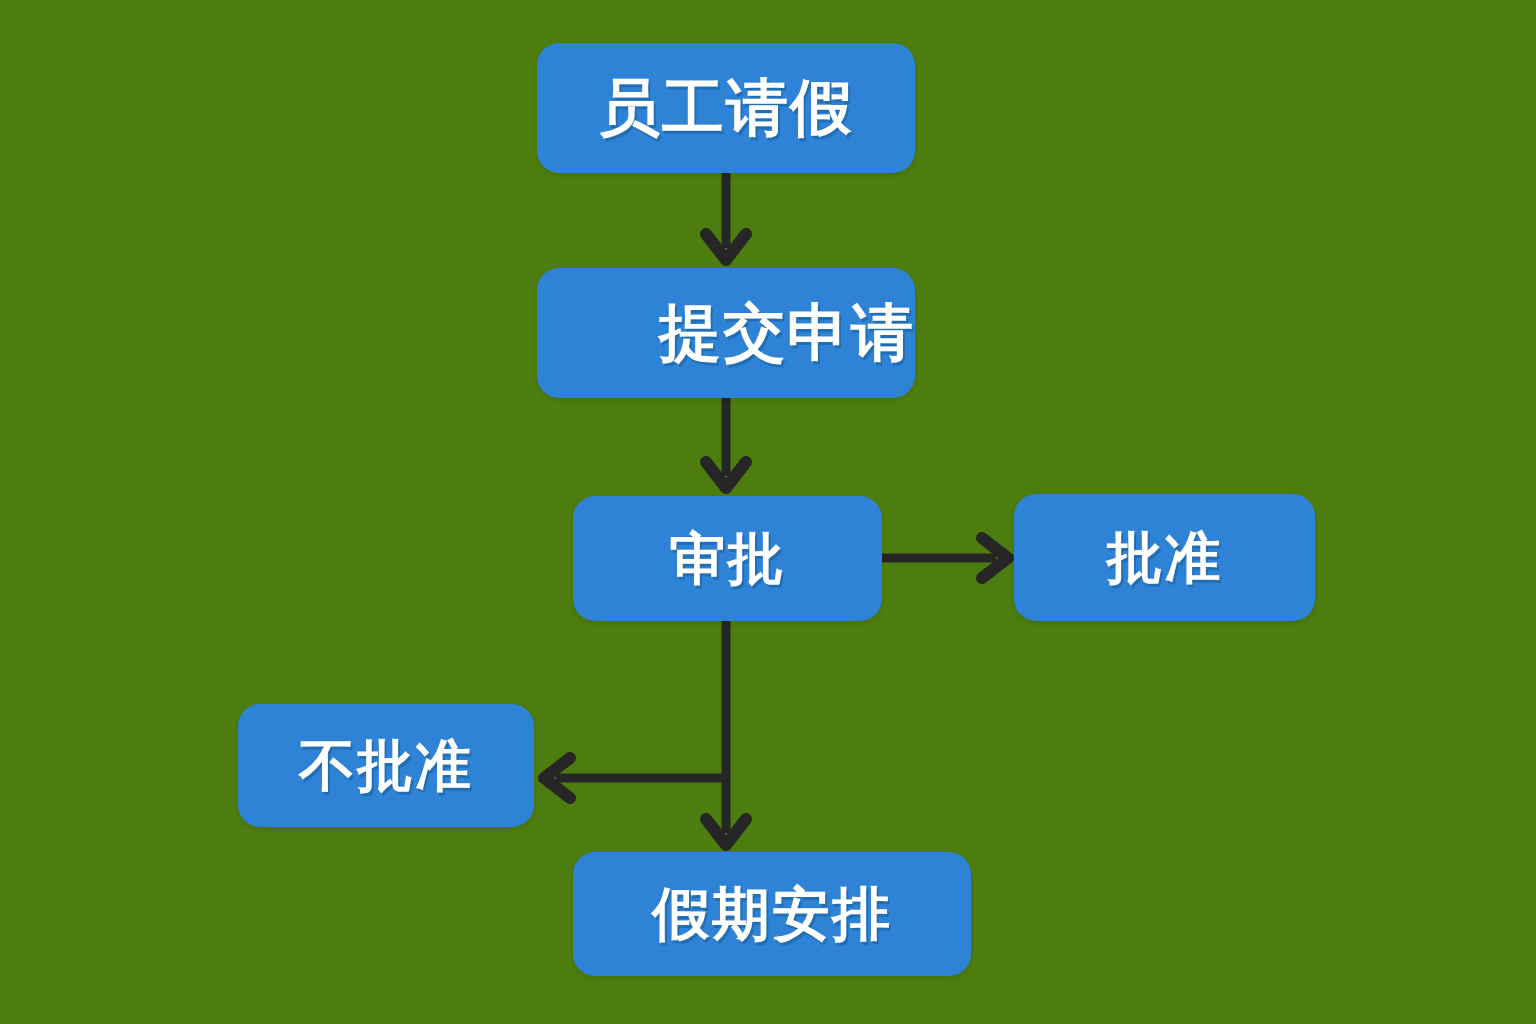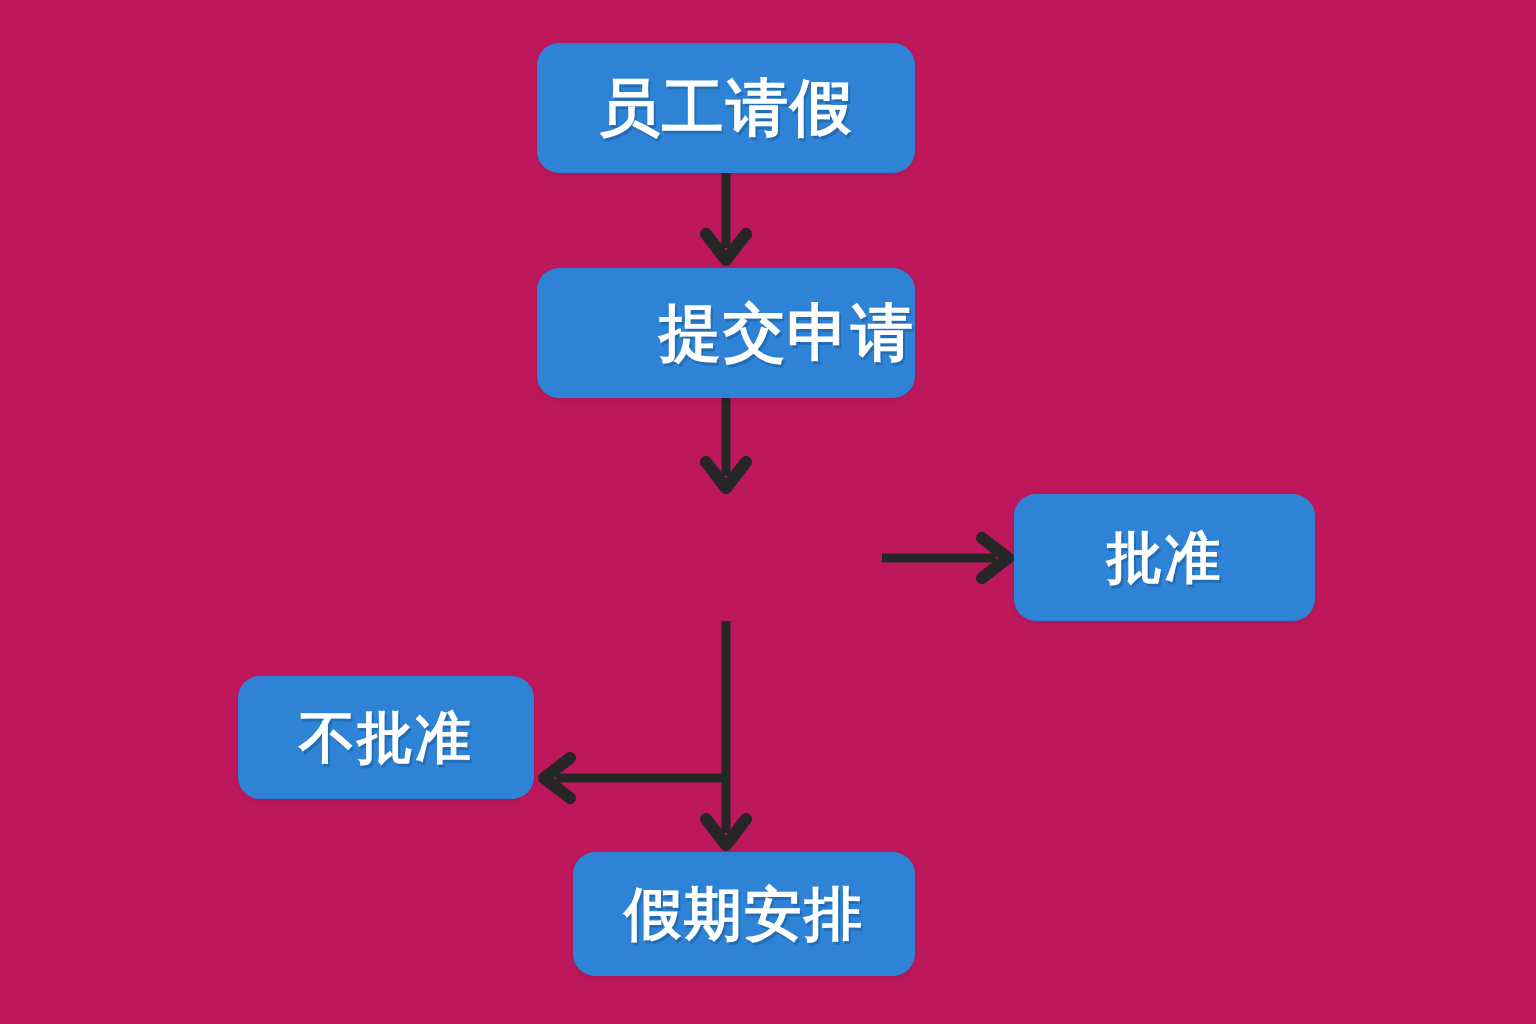--- a/index.html
+++ b/index.html
@@ -10,21 +10,21 @@
     width: 1536px;
     height: 1024px;
     background: #f3f2ef;
     font-family: "Liberation Sans", "DejaVu Sans", sans-serif;
     overflow: hidden;
   }
   #canvas {
     position: relative;
     width: 1536px;
     height: 1024px;
-    background: #be185d;
+    background: #4d7c0f;
   }
   #edge-layer {
     position: absolute;
     left: 0;
     top: 0;
     width: 1536px;
     height: 1024px;
     pointer-events: none;
   }
   .node {
@@ -44,22 +44,22 @@
     line-height: 1;
     text-shadow: 2px 3px 0 rgba(21,85,141,0.45);
     white-space: nowrap;
     user-select: none;
   }
   
   #node-employee-leave   { left: 537px; top: 43px;  width: 378px; height: 130px; }
   #node-submit-request   { left: 537px; top: 268px; width: 378px; height: 130px; justify-content: flex-end; }
   #node-approval-review  { left: 573px; top: 496px; width: 309px; height: 125px; }
   #node-approved         { left: 1014px; top: 494px; width: 301px; height: 127px; }
-  #node-not-approved     { left: 238px; top: 676px; width: 296px; height: 123px; text-align: center; }
-  #node-leave-schedule   { left: 573px; top: 852px; width: 342px; height: 124px; }
+  #node-not-approved     { left: 238px; top: 704px; width: 296px; height: 123px; text-align: center; }
+  #node-leave-schedule   { left: 573px; top: 852px; width: 398px; height: 124px; }
 
   #node-employee-leave  .node-label { font-size: 62px; }
   #node-submit-request  .node-label { font-size: 62px; }
   #node-approval-review .node-label { font-size: 56px; }
   #node-approved        .node-label { font-size: 56px; }
   #node-not-approved    .node-label { font-size: 56px; }
   #node-leave-schedule  .node-label { font-size: 58px; }
 </style>
 </head>
 <body>
@@ -98,20 +98,23 @@
   </svg>
 
   <div class="node" id="node-employee-leave">
     <span class="node-label">员工请假</span>
   </div>
 
   <div class="node" id="node-submit-request">
     <span class="node-label">提交申请</span>
   </div>
 
+  <div class="node" id="node-approval-review">
+    <span class="node-label">审批</span>
+  </div>
 
   <div class="node" id="node-approved">
     <span class="node-label">批准</span>
   </div>
 
   <div class="node" id="node-not-approved">
     <span class="node-label">不批准</span>
   </div>
 
   <div class="node" id="node-leave-schedule">

